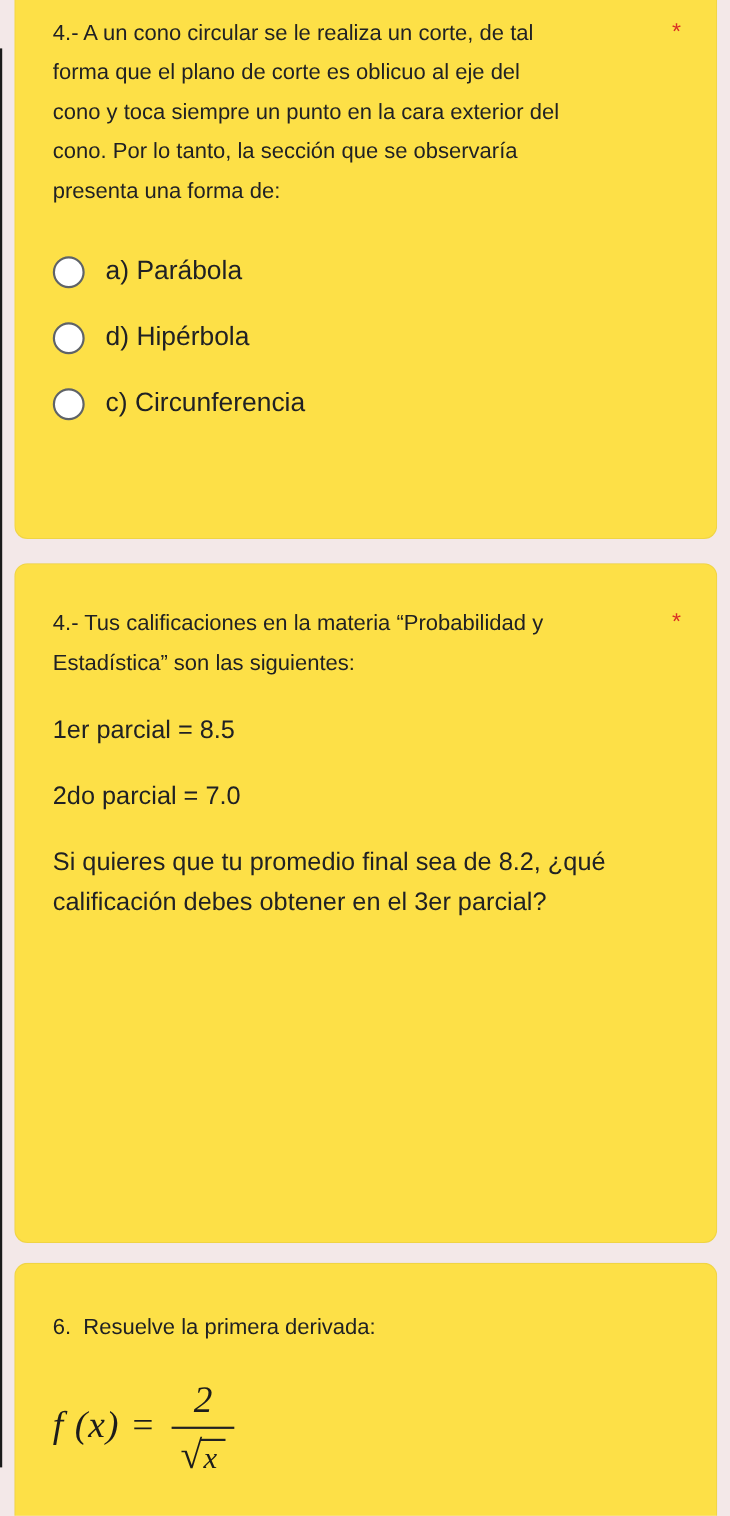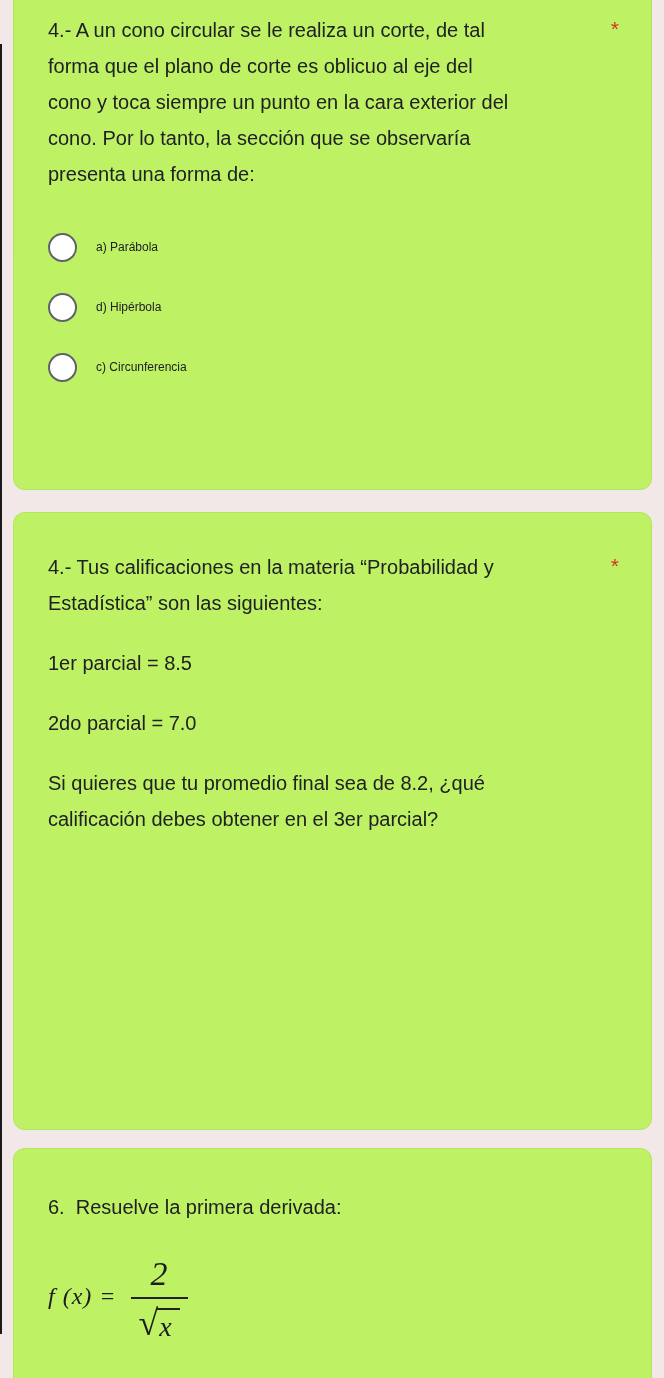--- a/index.html
+++ b/index.html
@@ -12,21 +12,21 @@
   }
   .edge-line {
     position: absolute; left: 0; top: 44px;
     width: 2px; height: 1290px;
     background: #1a1a1a;
   }
   .card {
     position: relative;
     margin-left: 13px;
     width: 639px;
-    background: #bef264;
+    background: #fde047;
     border: 1px solid rgba(0,0,0,0.05);
     border-radius: 12px;
   }
   .card.first {
     border-top-left-radius: 0;
     border-top-right-radius: 0;
     border-top: none;
     height: 490px;
     padding: 12px 30px 0 34px;
   }
@@ -41,21 +41,21 @@
     padding: 40px 30px 0 34px;
   }
   .q-title {
     font-size: 20px;
     line-height: 36px;
     white-space: pre-wrap;
     color: #202124;
     max-width: 560px;
   }
   .para {
-    font-size: 20px;
+    font-size: 23px;
     line-height: 36px;
     margin-top: 24px;
     white-space: pre-wrap;
     color: #202124;
   }
   .required {
     position: absolute;
     right: 32px;
     color: #d93025;
     font-size: 21px;
@@ -75,34 +75,34 @@
   }
   .radio {
     flex: none;
     width: 29px; height: 29px;
     border: 2px solid #5f6368;
     border-radius: 50%;
     background: #ffffff;
     margin-right: 19px;
   }
   .option-label {
-    font-size: 12px;
+    font-size: 24px;
     color: #202124;
   }
   
   .formula {
     display: flex;
     align-items: center;
     margin-top: 28px;
     font-family: "Liberation Serif", serif;
     font-style: italic;
     color: #1c1c1c;
   }
   .fx {
-    font-size: 24px;
+    font-size: 34px;
     letter-spacing: 1px;
   }
   .frac {
     display: inline-flex;
     flex-direction: column;
     align-items: center;
     margin-left: 14px;
     transform: translateY(3px);
   }
   .frac-num {

